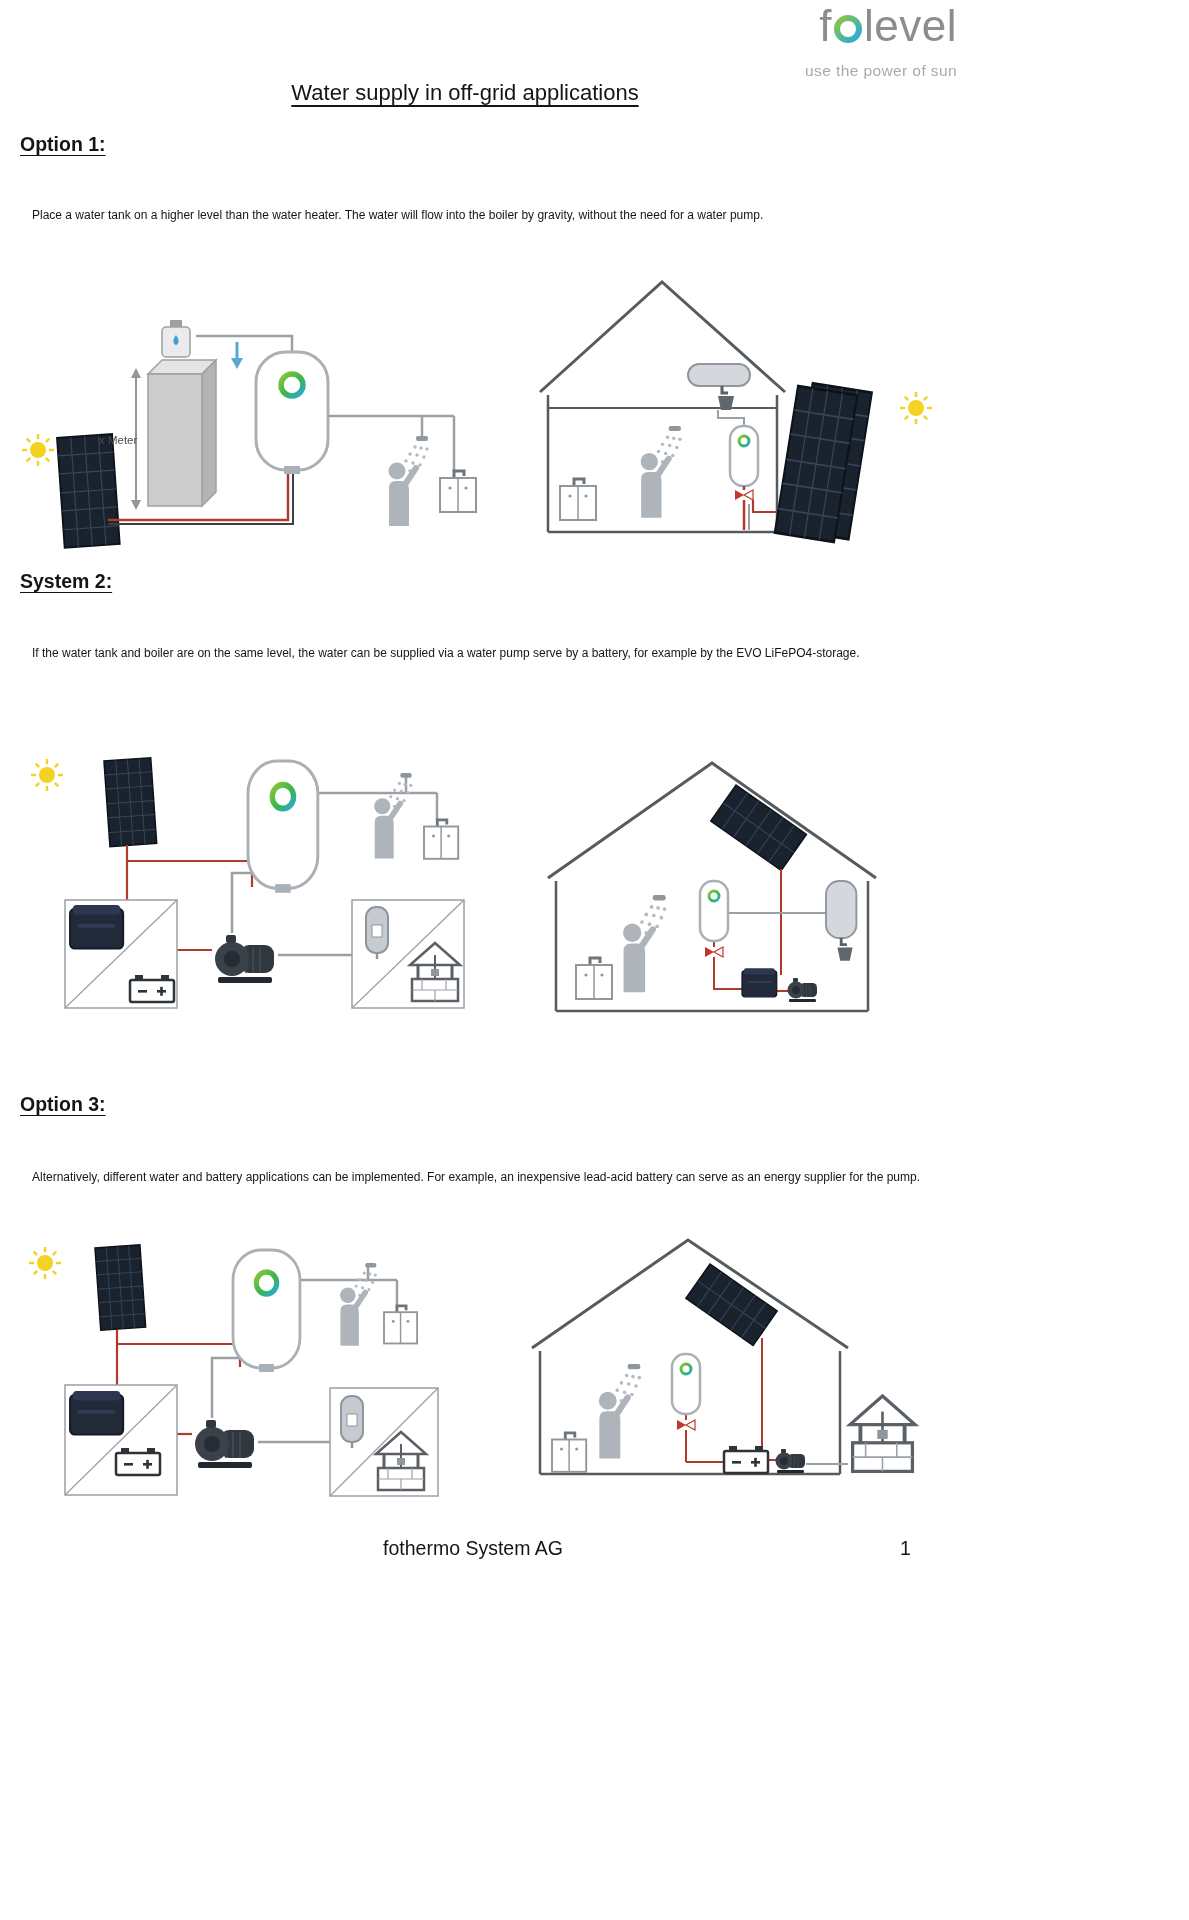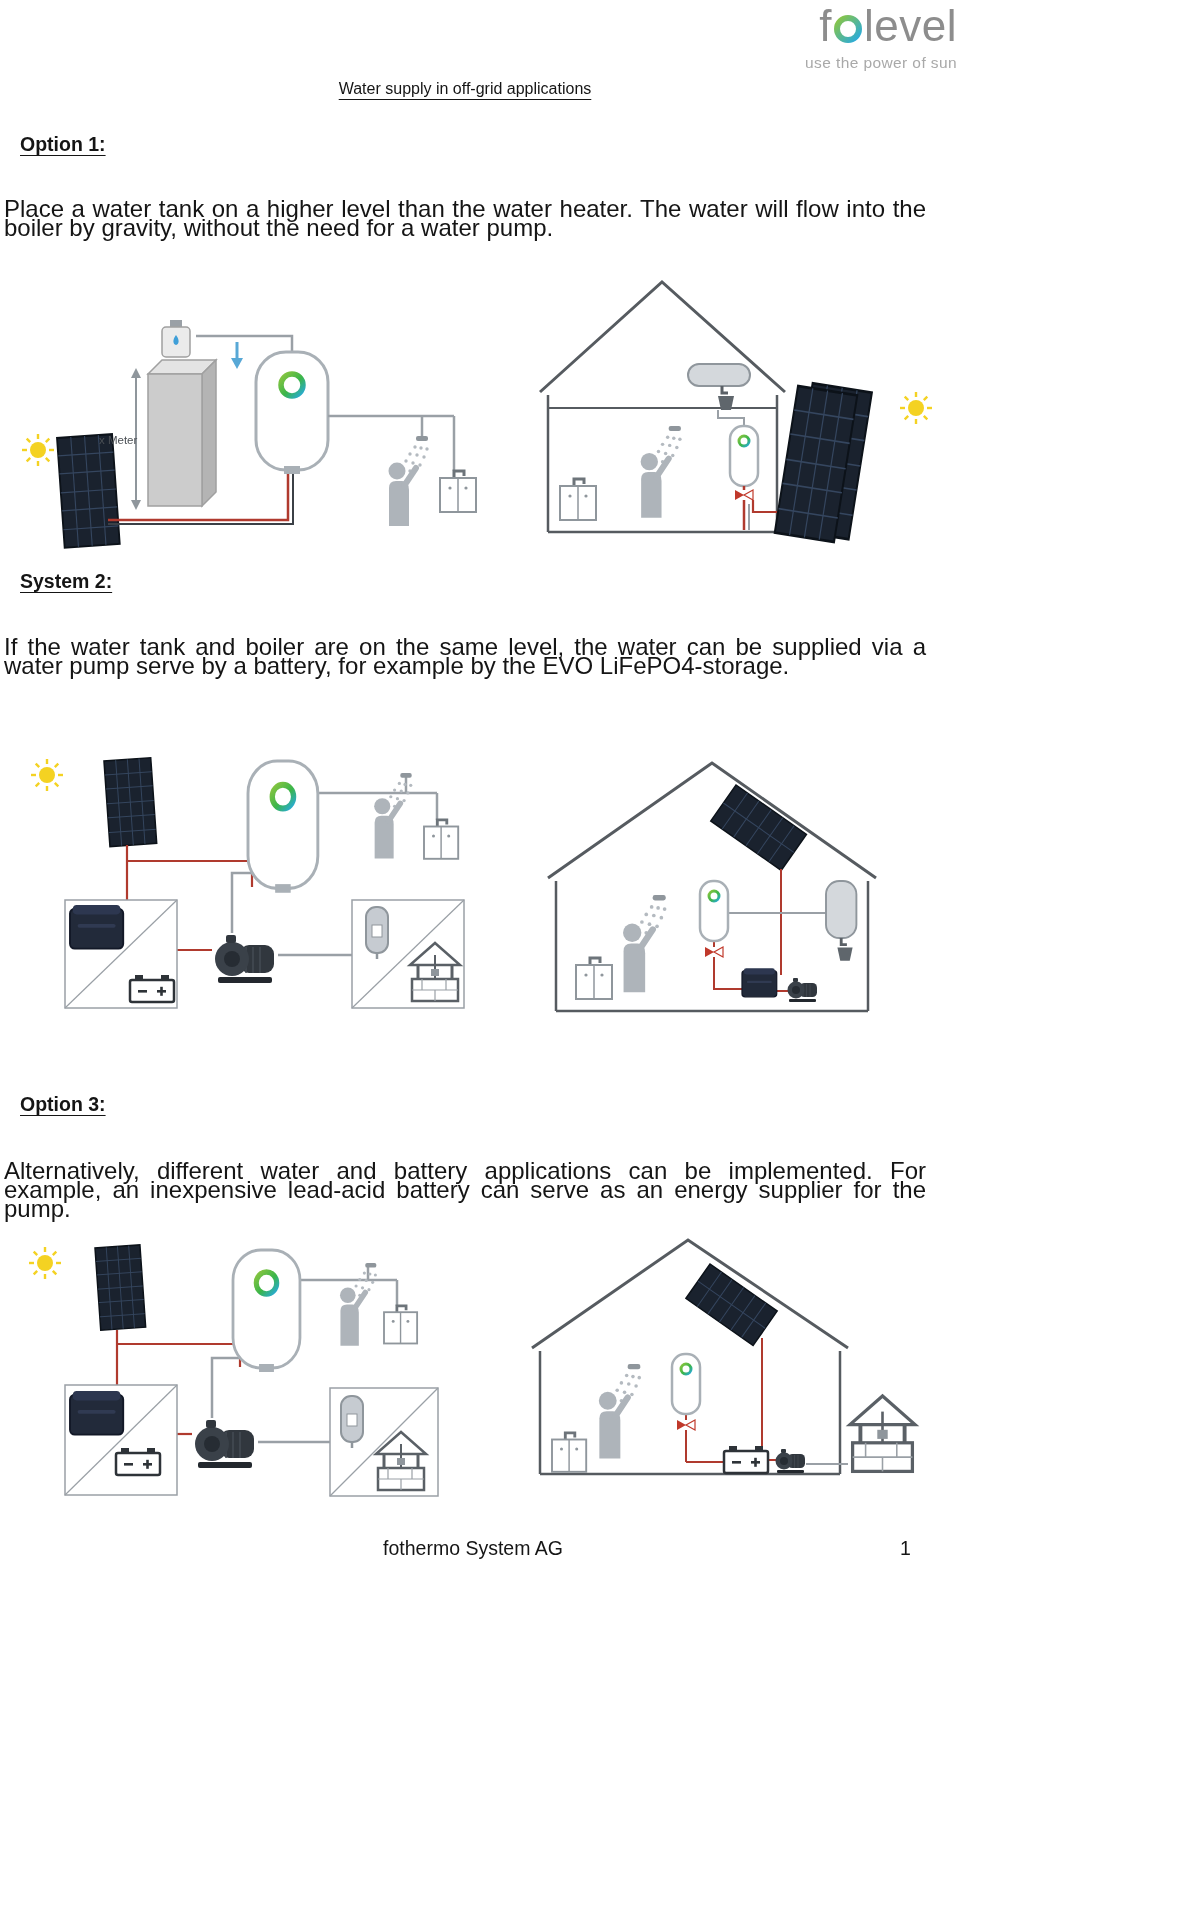--- a/index.html
+++ b/index.html
@@ -6,28 +6,28 @@
   html,body { background:#ffffff; }
   body {
     width:1189px; height:1920px; position:relative; overflow:hidden;
     font-family:"Liberation Sans", sans-serif; color:#151515;
   }
   
   .logo { position:absolute; top:4px; right:232px; text-align:right; }
   .logo-row { display:flex; align-items:center; justify-content:flex-end;
               font-size:44px; line-height:1; color:#8d8d8d; letter-spacing:.5px; }
   .logo-ring { margin:0 1px; transform:translateY(3px); }
-  .logo-tagline { font-size:15.5px; color:#a9a9a9; margin-top:6px; letter-spacing:.4px; }
+  .logo-tagline { font-size:15.5px; color:#a9a9a9; margin-top:14px; letter-spacing:.4px; }
   
   .title { position:absolute; top:80px; left:0; width:930px; text-align:center;
-           font-size:16px; font-weight:400; text-decoration:underline; text-underline-offset:5px; }
+           font-size:22px; font-weight:400; text-decoration:underline; text-underline-offset:5px; }
   .opt-heading { position:absolute; left:20px; font-size:19.5px; font-weight:700;
                  text-decoration:underline; text-underline-offset:4px; }
-  .opt-body { position:absolute; left:4px; width:922px; font-size:24px;
-              line-height:19px; text-align:justify; }
+  .opt-body { position:absolute; left:32px; width:922px; font-size:12px;
+              line-height:32px; text-align:justify; }
   #h1{top:133px} #b1{top:199px}
   #h2{top:570px} #b2{top:637px}
   #h3{top:1093px} #b3{top:1161px}
   
   .diagram { position:absolute; left:0; }
   
   .footer-company { position:absolute; top:1537px; left:0; width:930px;
                     text-align:center; font-size:19.5px;margin-left:8px; }
   .footer-page { position:absolute; top:1537px; left:900px; font-size:19.5px; }
 </style>

